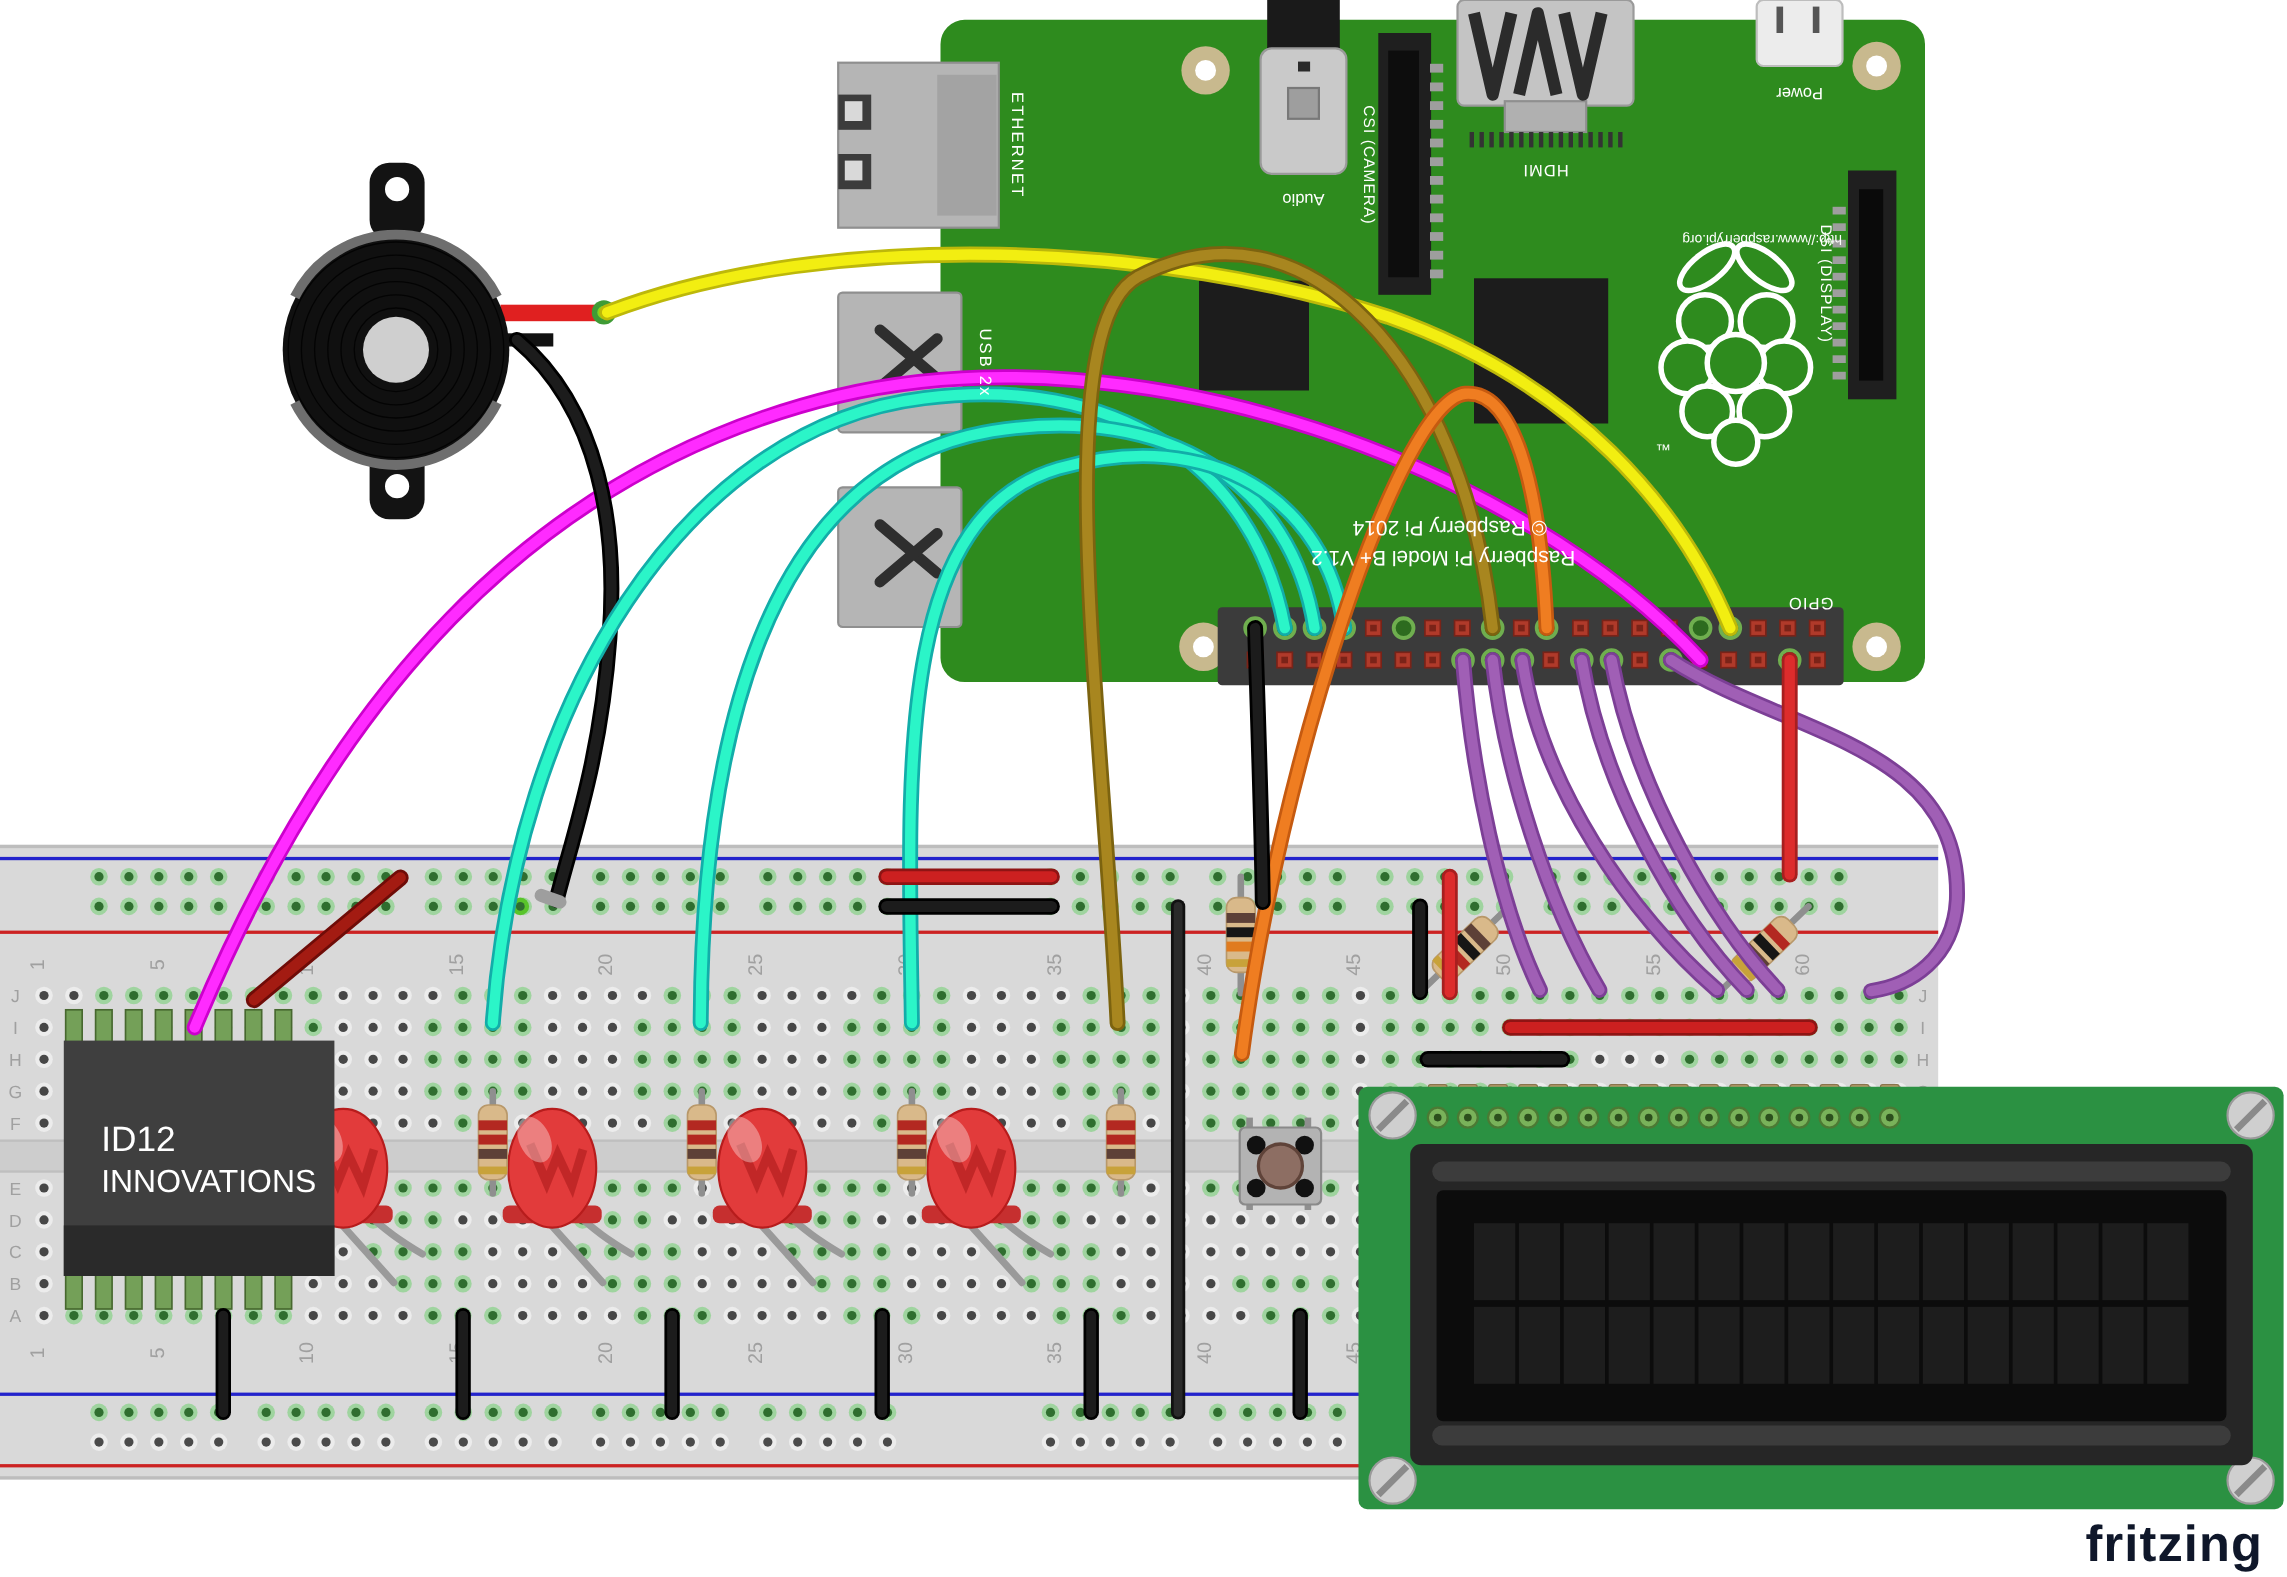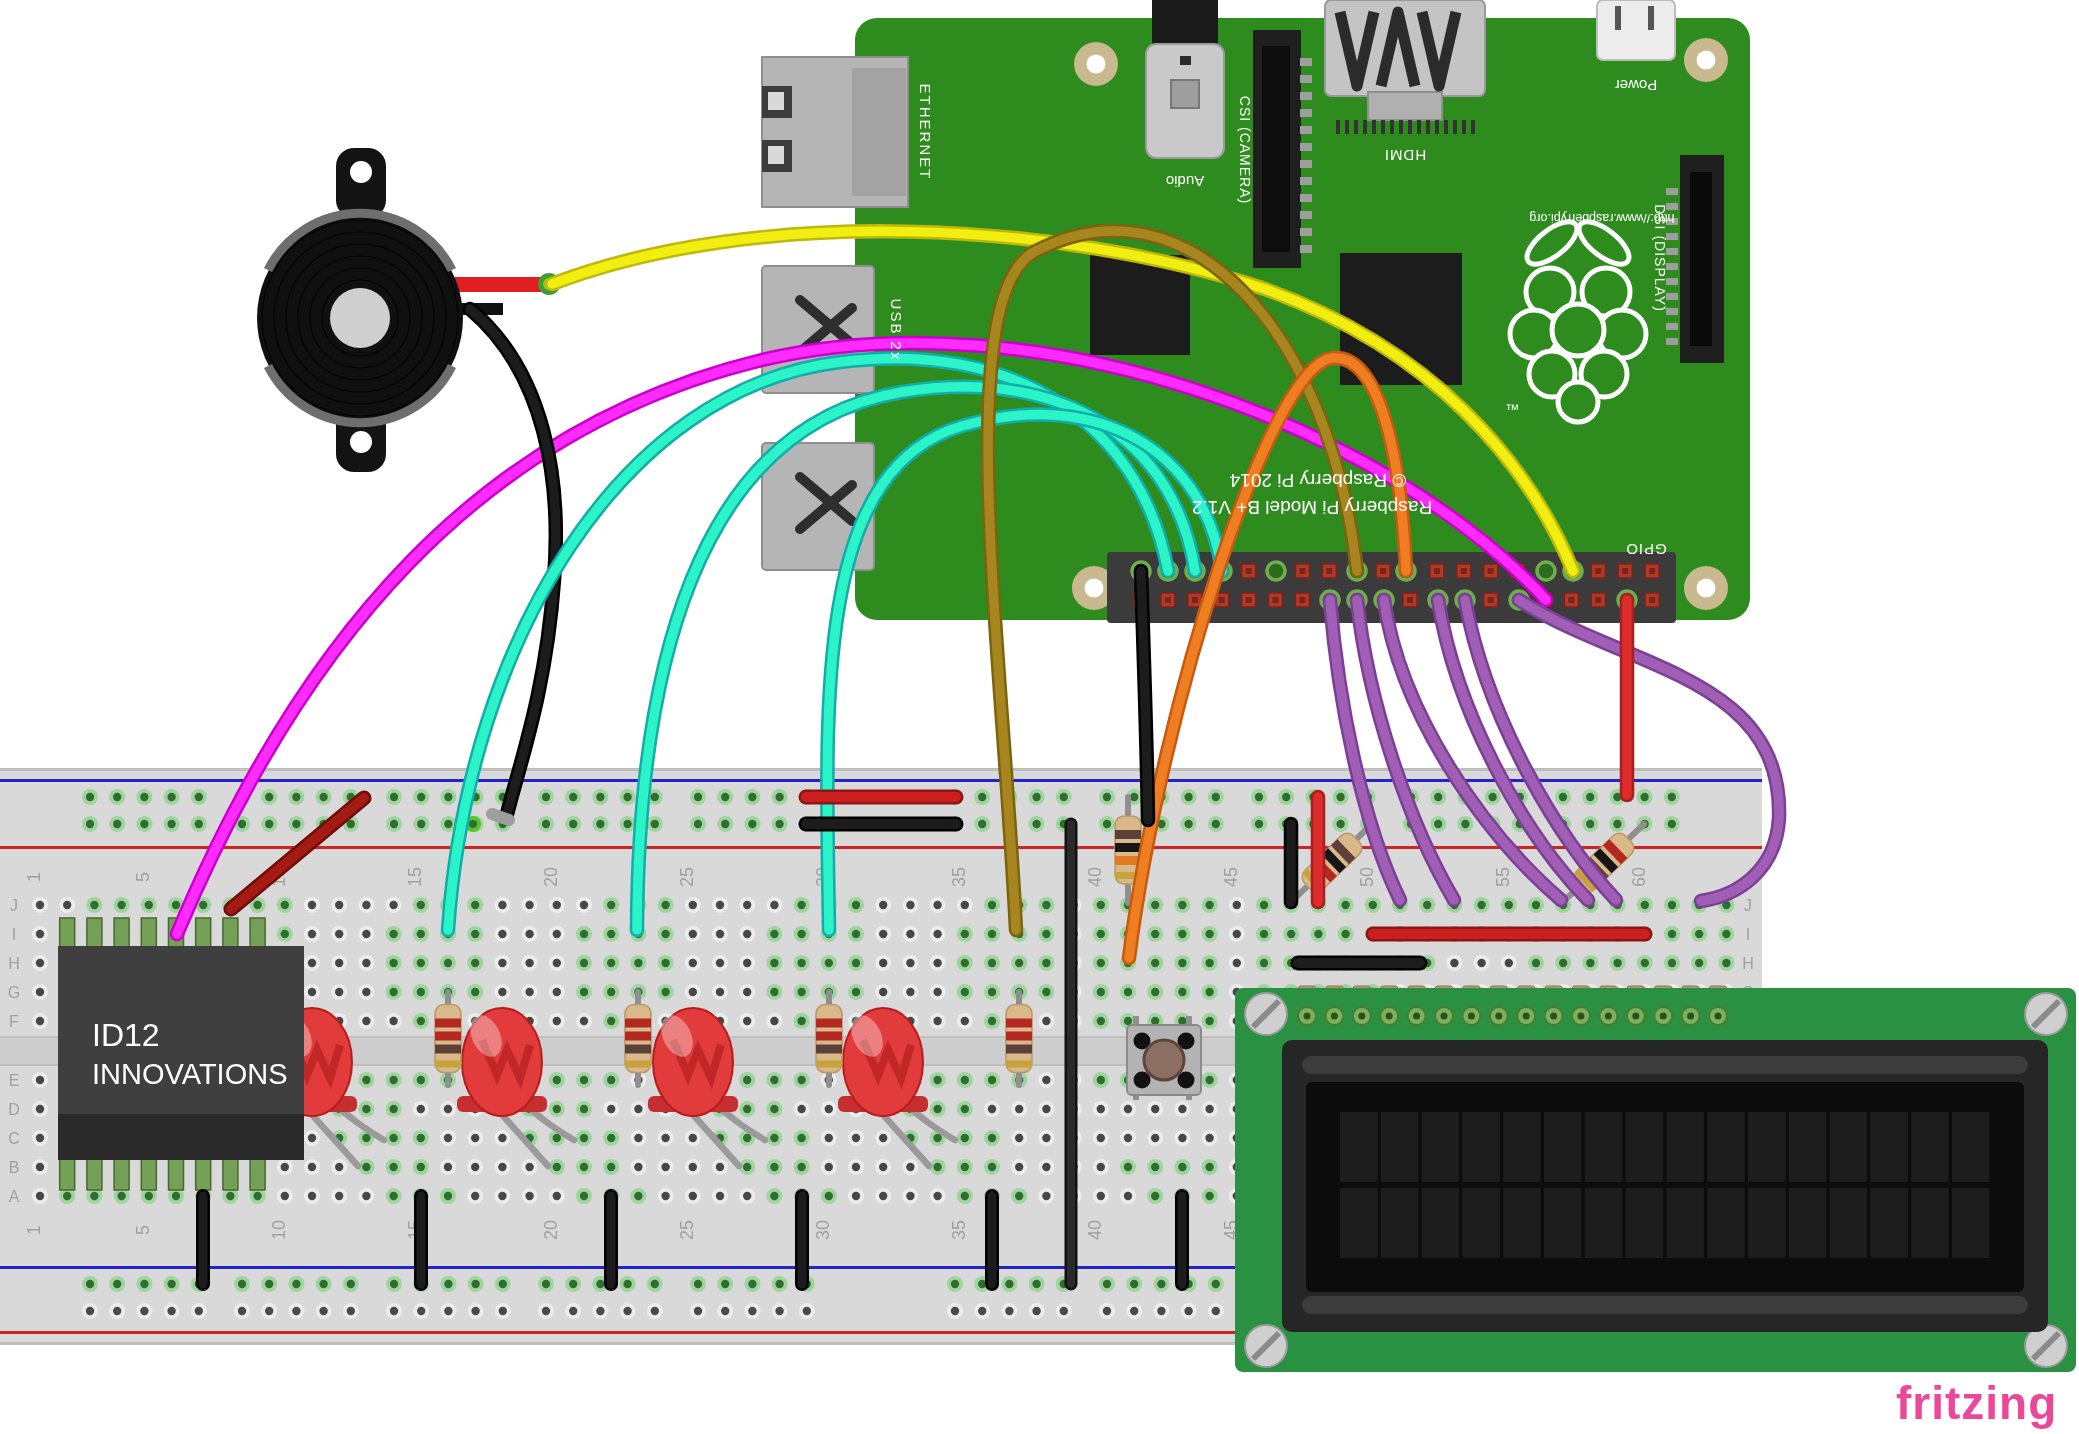--- a/index.html
+++ b/index.html
@@ -3,21 +3,21 @@
 <meta charset="utf-8">
 <style>
   html,body{margin:0;padding:0;background:#fff;}
   #stage{position:relative;width:2079px;height:1434px;background:#ffffff;overflow:hidden;
          font-family:"Liberation Sans",sans-serif;}
   svg{position:absolute;left:0;top:0;}
   text{font-family:"Liberation Sans",sans-serif;}
   .pi-label{fill:#ffffff;}
   .chip-label{fill:#ffffff;}
   #watermark{position:absolute;left:1896px;top:1376px;width:180px;
-             font-size:46px;font-weight:bold;letter-spacing:1px;color:#ec4899;}
+             font-size:46px;font-weight:bold;letter-spacing:1px;color:#0f172a;}
 </style>
 </head>
 <body>
 
 <div id="stage">
   <svg id="scene" width="2079" height="1434" viewBox="0 0 2079 1434">
     <g id="layer-breadboard">
         <rect x="0" y="768" width="1762" height="577" fill="#d9d9d9"></rect>
         <rect x="0" y="768" width="1762" height="3" fill="#bdbdbd"></rect>
         <rect x="0" y="1342" width="1762" height="3" fill="#bdbdbd"></rect>

